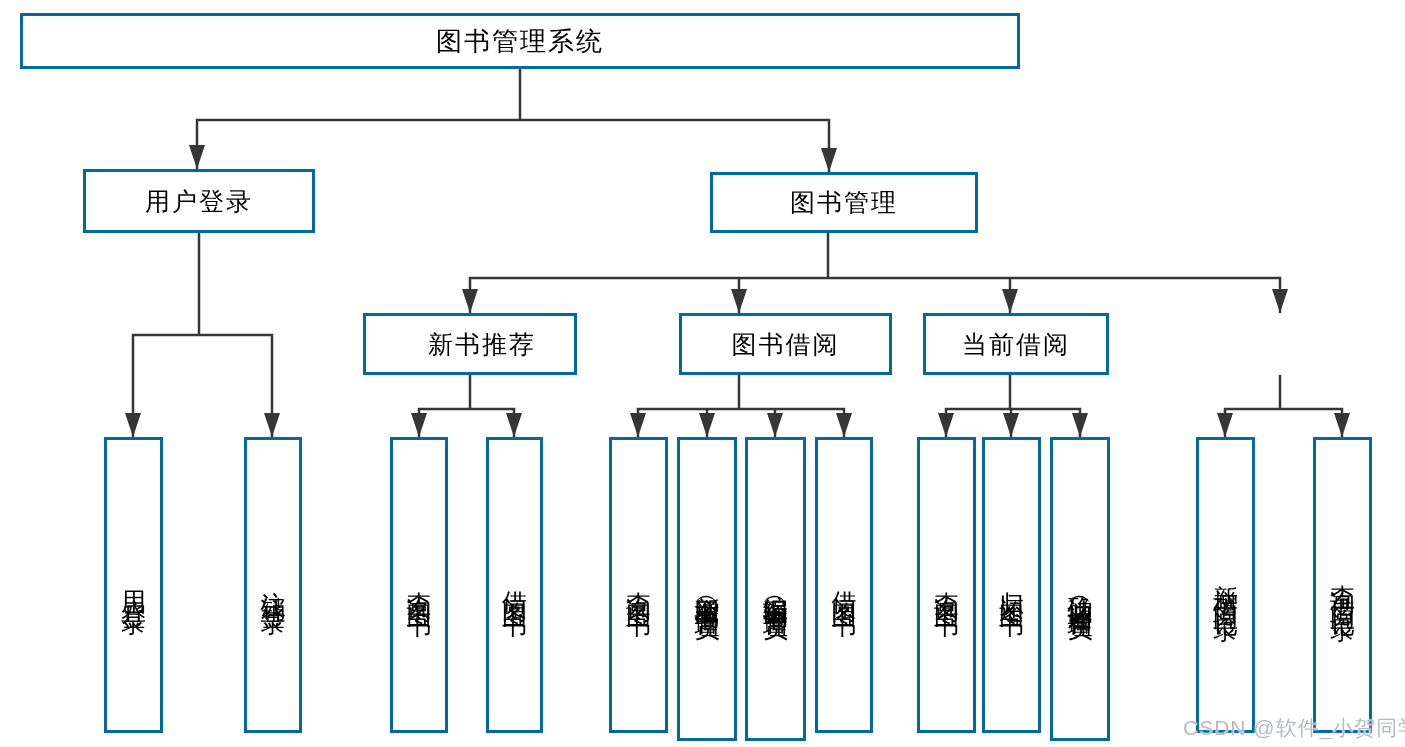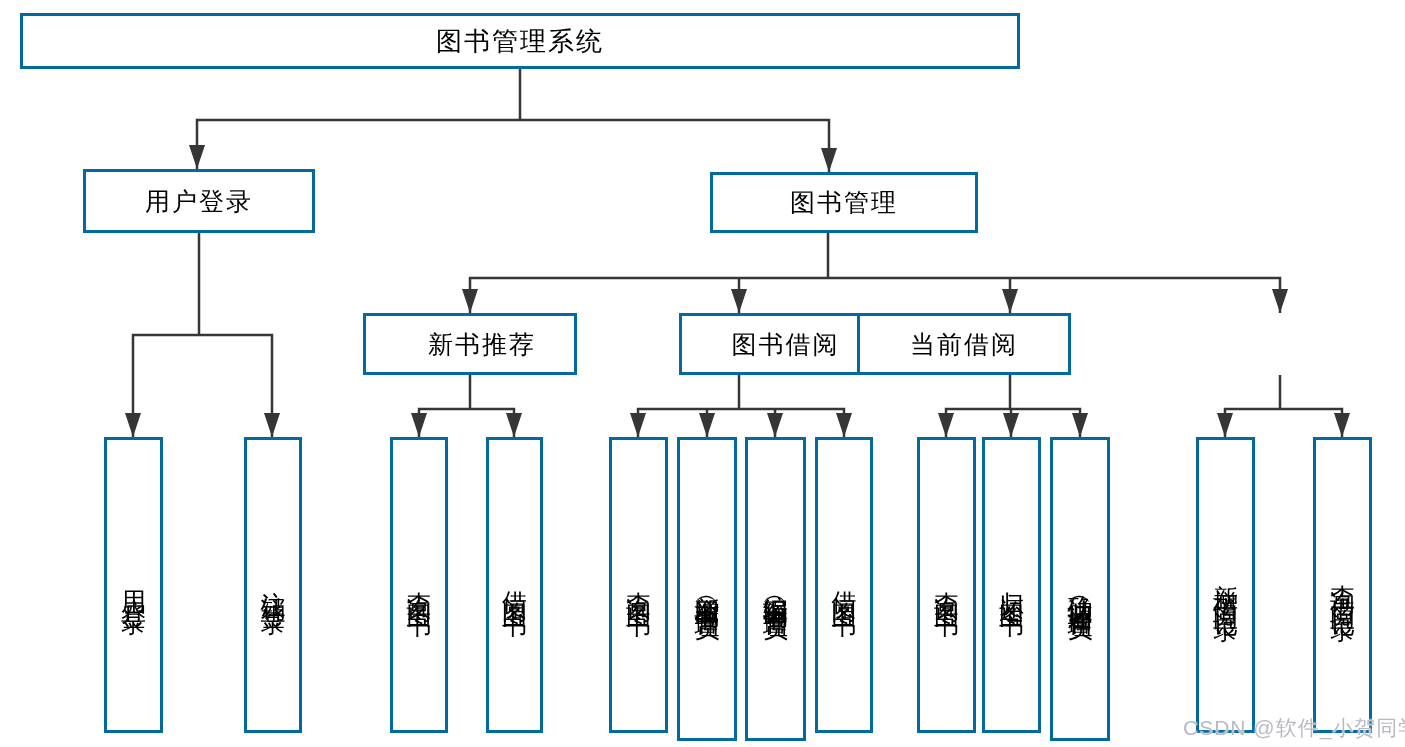--- a/index.html
+++ b/index.html
@@ -127,21 +127,21 @@
   <div class="box hbox" style="left:710px; top:172px; width:268px; height:61px;">
     <span>图书管理</span>
   </div>
 
   <div class="box hbox" style="left:363px; top:313px; width:214px; height:62px;padding-left:24px;">
     <span>新书推荐</span>
   </div>
   <div class="box hbox" style="left:633px; top:313px; width:213px; height:62px;margin-left:46px;">
     <span>图书借阅</span>
   </div>
-  <div class="box hbox" style="left:857px; top:313px; width:214px; height:62px;">
+  <div class="box hbox" style="left:923px; top:313px; width:186px; height:62px;">
     <span>当前借阅</span>
   </div>
 
   <div class="box leaf" style="left:104px; top:437px; width:59px; height:296px;">
     <span>用户登录</span>
   </div>
   <div class="box leaf" style="left:244px; top:437px; width:58px; height:296px;">
     <span>注销登录</span>
   </div>
 

